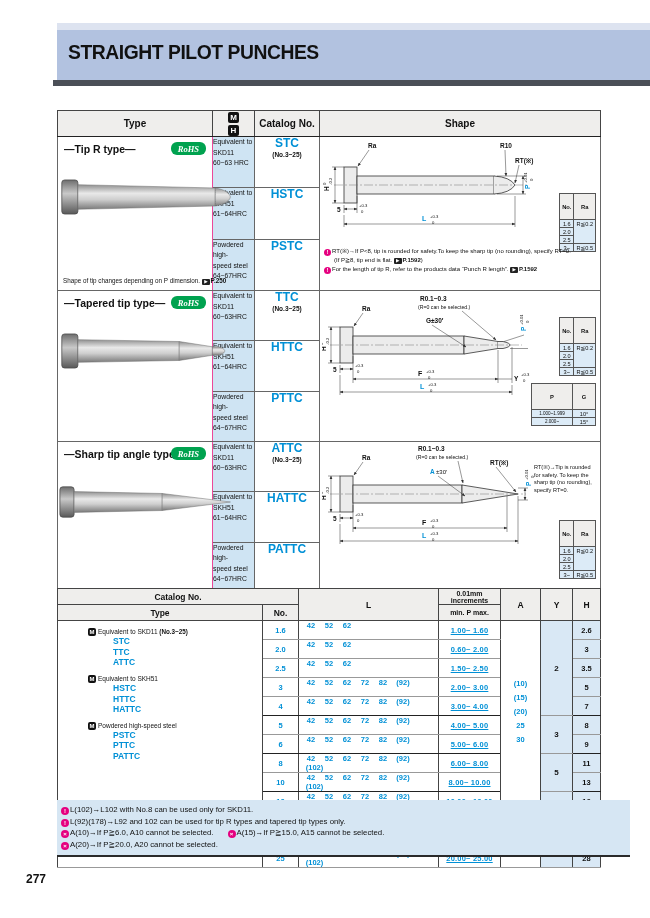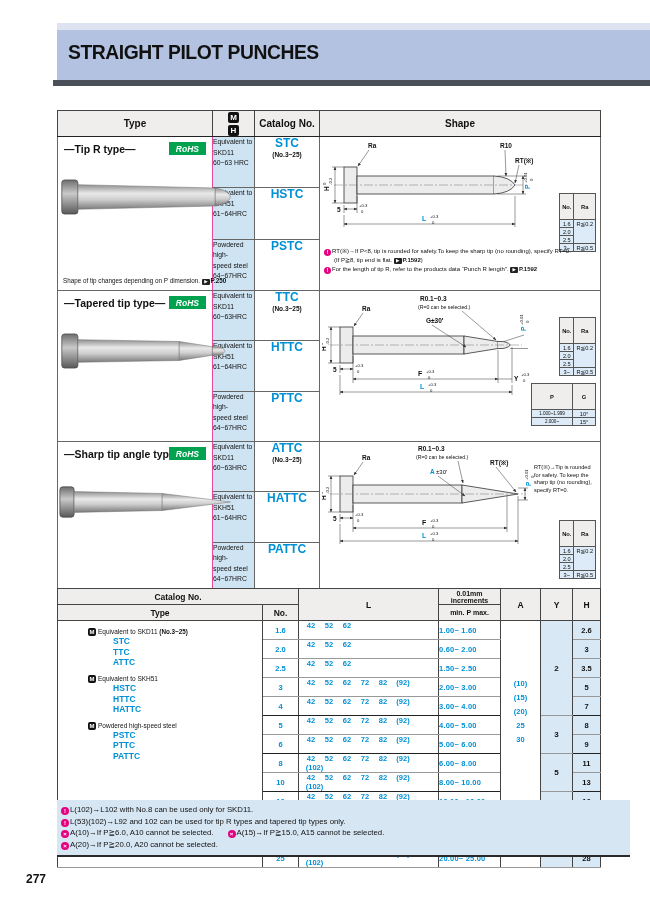--- a/index.html
+++ b/index.html
@@ -23,21 +23,21 @@
   .top-table tr.section-start td{border-top:1.5px solid #222;}
   .mh-box{display:inline-block;width:11px;height:11px;line-height:11px;background:#111;color:#fff;
           font-size:8px;font-weight:bold;border-radius:2px;text-align:center;margin:0.5px 0;}
   .mat-cell{background:#cfe4f3;font-size:6.8px;line-height:1.55;padding:6px 0 0 3px;height:45px;}
   .code-cell{text-align:center;padding-top:12px;height:39px;}
   .code-main{color:#0090d6;font-weight:bold;font-size:12px;line-height:1;}
   .code-sub{font-size:6.5px;font-weight:bold;margin-top:2px;}
   .type-head{position:relative;height:20px;}
   .type-label{position:absolute;left:6px;top:6px;font-size:10.5px;font-weight:bold;}
   .rohs{position:absolute;right:6px;top:5px;background:#00a24f;color:#fff;font-size:8.5px;
-        font-weight:bold;font-style:italic;padding:1.5px 7px;border-radius:0;}
+        font-weight:bold;font-style:italic;padding:1.5px 7px;border-radius:6px;font-family:Liberation Serif, serif;}
   .punch{display:block;margin:14px auto 0 auto;}
   .type-caption{position:absolute;left:5px;bottom:5px;font-size:6.3px;white-space:nowrap;}
   .shape-cell{position:relative;background:#fff;}
   .shape-cell svg{position:absolute;left:2px;top:2px;}
   
   .mini{position:absolute;font-size:5.6px;border:1px solid #555;}
   .mini th{background:#efeeec;border:.7px solid #555;font-size:5.8px;padding:.5px 2px;}
   .mini td{background:#dcebf7;border:.7px solid #555;text-align:center;padding:.5px 2px;}
   .notes{position:absolute;left:4px;top:110px;right:2px;font-size:6px;line-height:1.45;}
   .note-line{white-space:nowrap;}
@@ -57,21 +57,21 @@
   .spec-table thead{border-bottom:1.5px solid #222;}
   .spec-table td{border-left:1px solid #444;border-right:1px solid #444;
                  border-top:.7px solid #999;border-bottom:.7px solid #999;
                  height:14px;padding:0;font-size:7.5px;}
   .spec-table tr.heavy td{border-bottom:1.2px solid #222;}
   td.no-cell{color:#0090d6;font-weight:bold;text-align:center;}
   td.l-cell{padding-left:3px;}
   td.l-cell span{display:inline-block;width:18px;text-align:center;color:#0090d6;font-weight:bold;}
   td.l-cell span.wide{width:22px;}
   td.l-cell span.wider{width:25px;}
-  td.p-cell{color:#0090d6;font-weight:bold;letter-spacing:.2px;}
+  td.p-cell{color:#0090d6;font-weight:bold;text-align:center;letter-spacing:.2px;text-decoration:underline;}
   td.a-cell{vertical-align:top;text-align:center;}
   .a-stack{margin-top:56px;}
   .a-stack div{height:14px;line-height:14px;color:#0090d6;font-weight:bold;}
   td.y-cell{background:#d9e8f5;text-align:center;font-weight:bold;font-size:8px;}
   td.h-cell{background:#d9e8f5;text-align:center;font-weight:bold;}
   td.stype-cell{vertical-align:top;}
   .grp{margin-top:7px;}
   .grp-label{font-size:6.5px;padding-left:30px;white-space:nowrap;}
   .grp-label b{font-size:6.3px;}
   .m-icon{display:inline-block;width:8px;height:8px;line-height:8px;background:#111;color:#fff;
@@ -681,19 +681,19 @@
           <td class="no-cell">25</td>
           <td class="l-cell"><span>42</span><span>52</span><span>62</span><span>72</span><span>82</span><span class="wide">(92)</span><span class="wider">(102)</span></td>
           <td class="p-cell">20.00~ 25.00</td>
           <td class="h-cell">28</td>
         </tr>
       </tbody>
   </table>
 
   <div class="footnotes" id="footnotes">
       <div><span class="fn-ico">!</span><span>L(102)→L102 with No.8 can be used only for SKD11.</span></div>
-      <div><span class="fn-ico">!</span><span>L(53)(102)→L92 and 102 can be used for tip R types and tapered tip types only.</span></div>
+      <div><span class="fn-ico">!</span><span>L(92)(178)→L92 and 102 can be used for tip R types and tapered tip types only.</span></div>
       <div><span class="fn-ico">×</span><span>A(10)→If P≧6.0, A10 cannot be selected.</span><span class="fn-ico fn-seg2">×</span><span>A(15)→If P≧15.0, A15 cannot be selected.</span></div>
       <div><span class="fn-ico">×</span><span>A(20)→If P≧20.0, A20 cannot be selected.</span></div>
     </div>
 
   <div class="pagenum">277</div>
 </div>
 
 </body></html>

